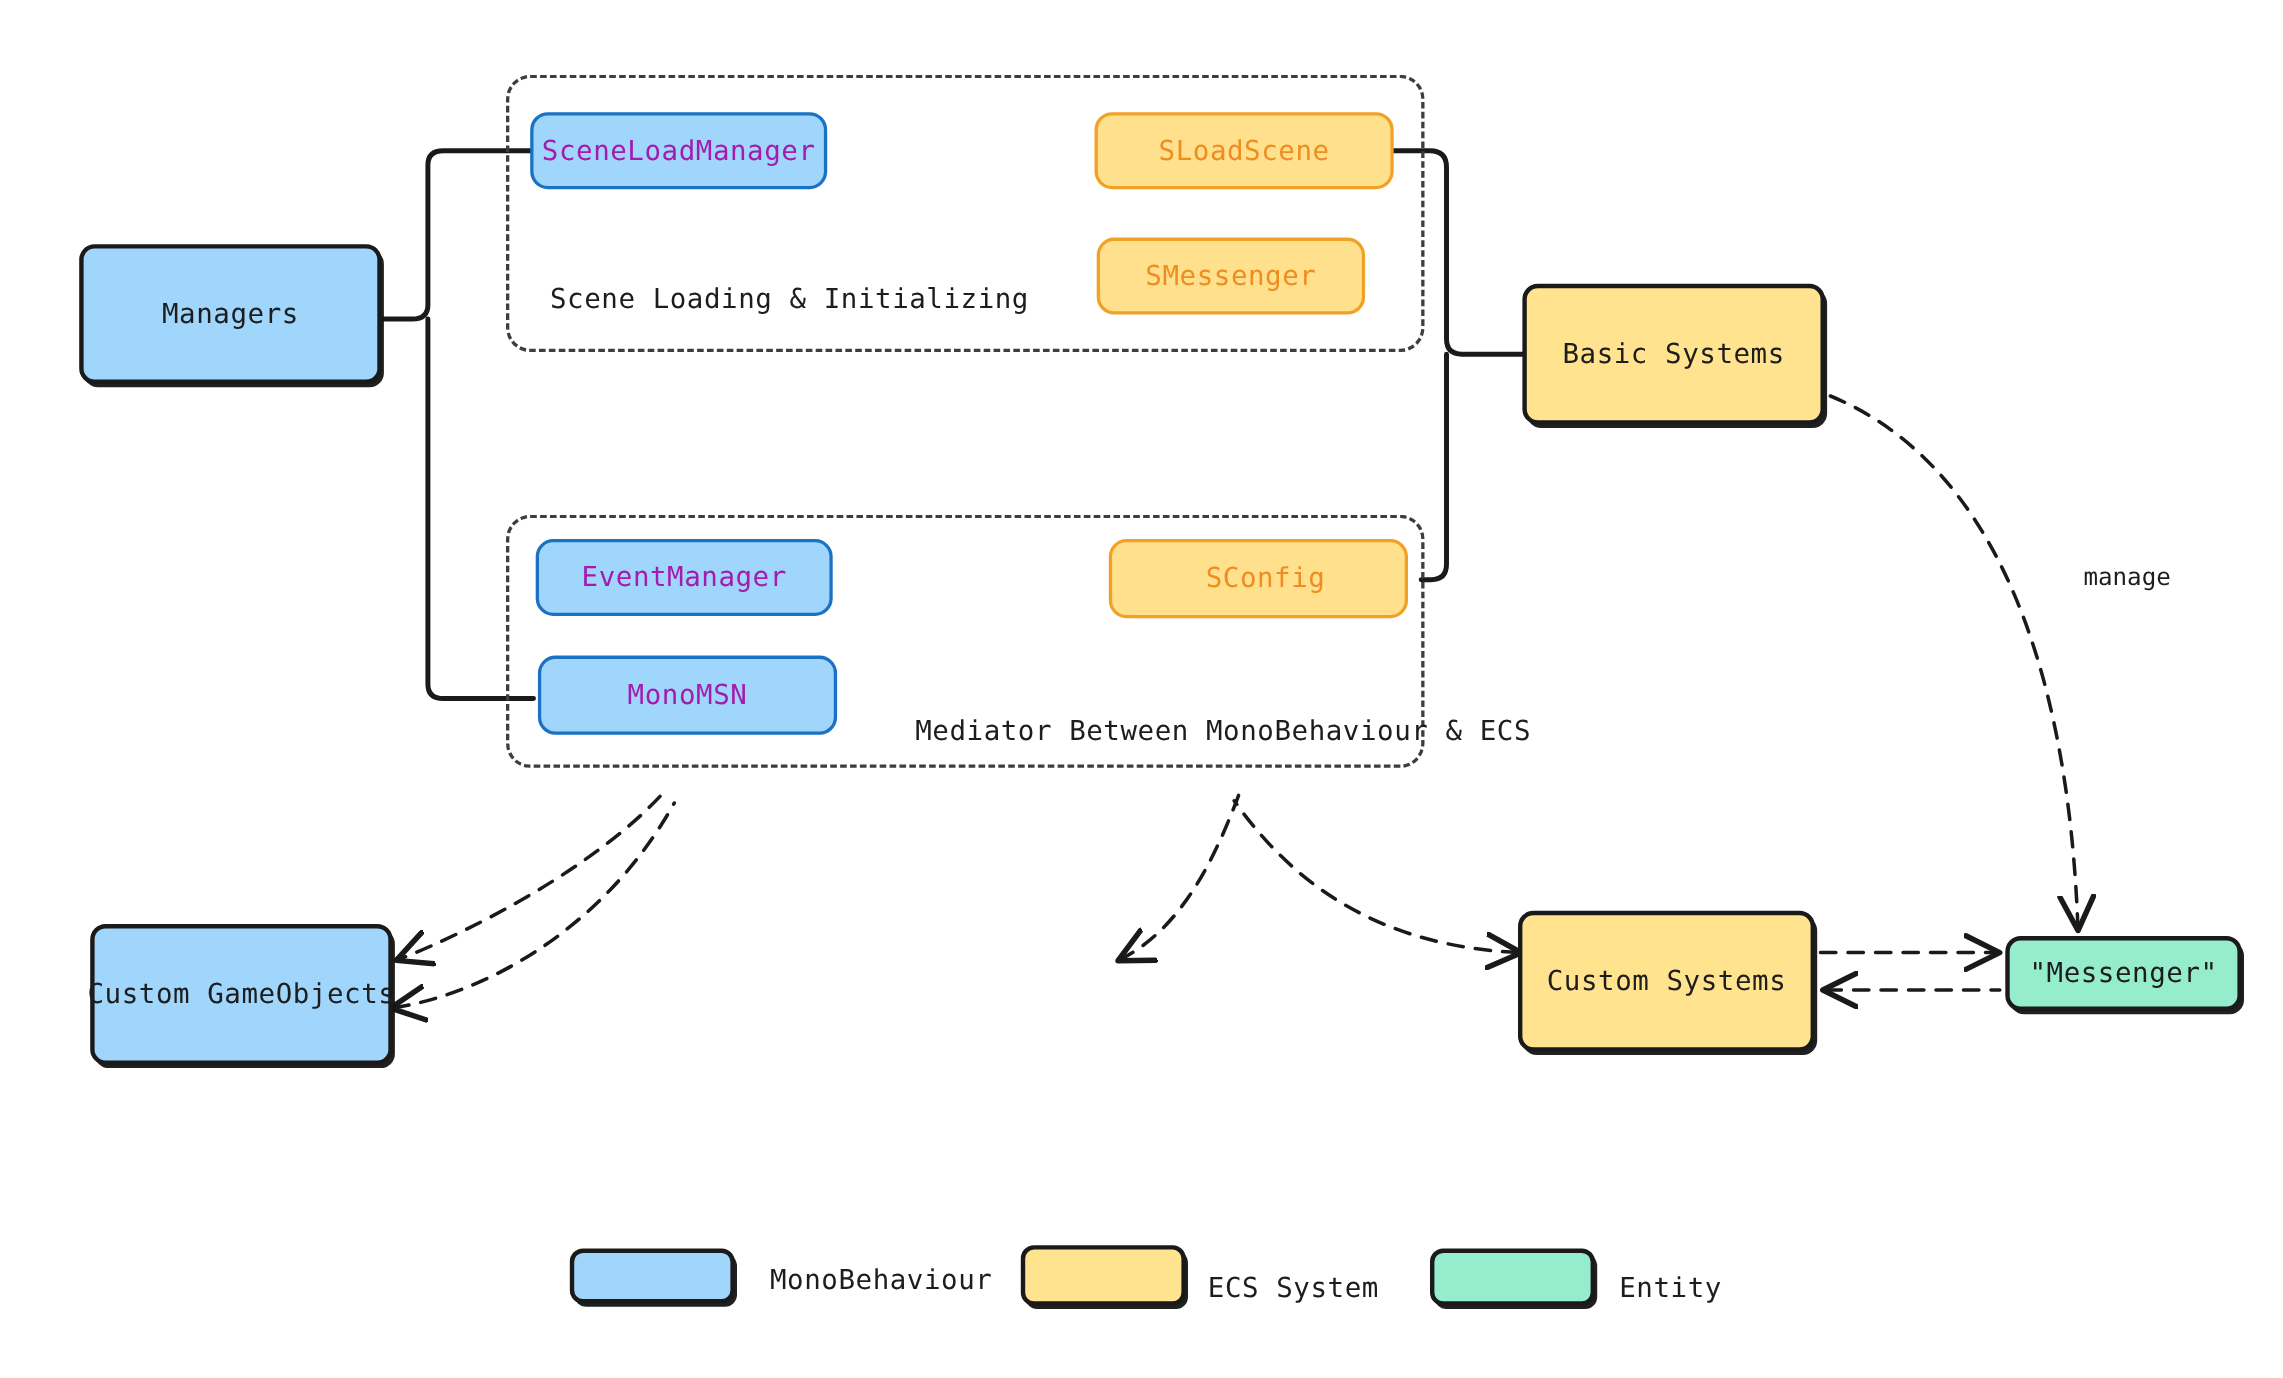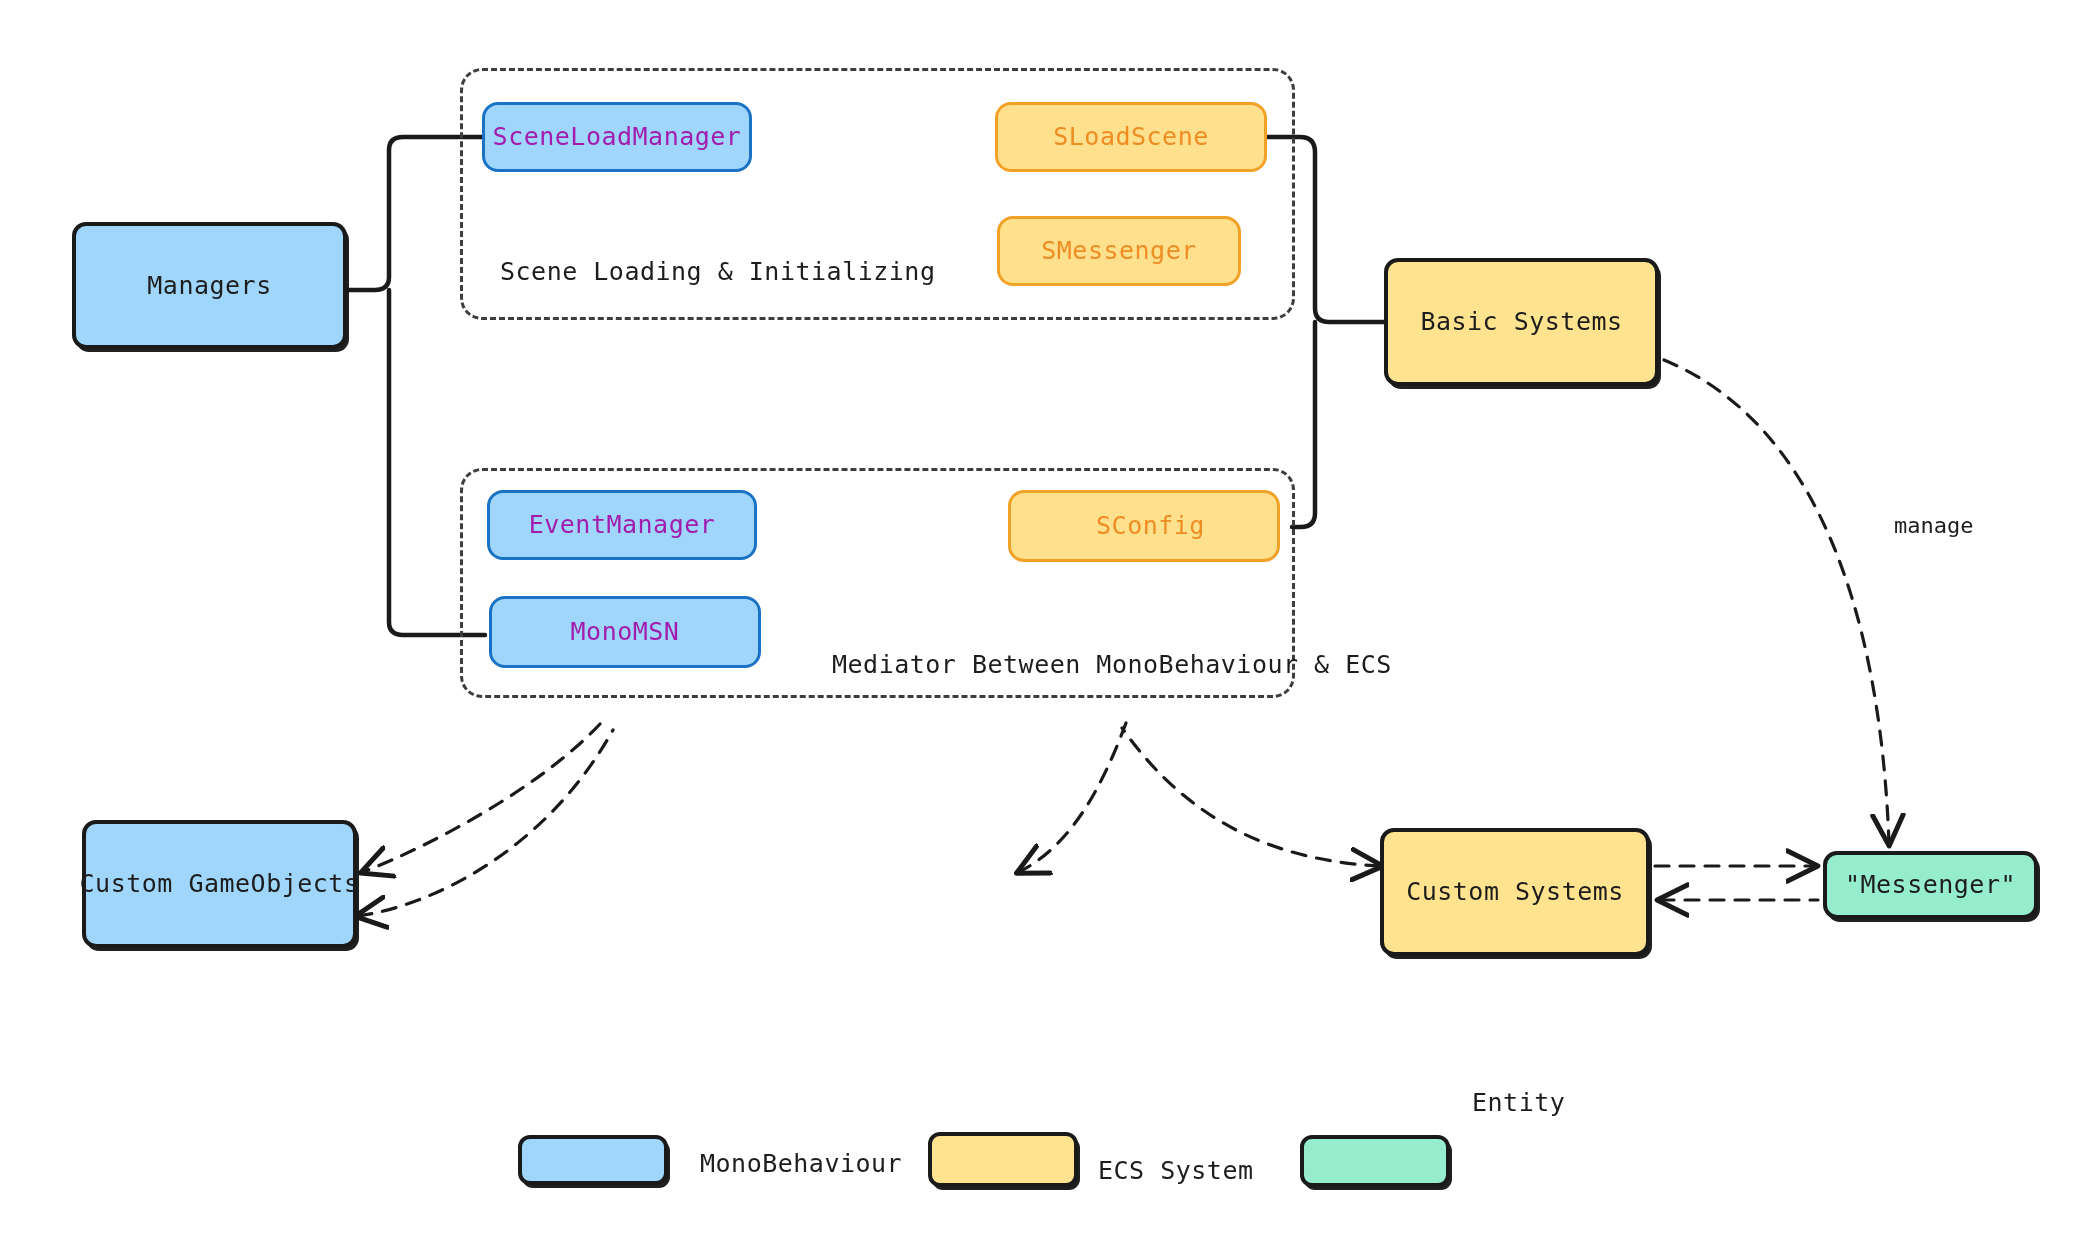--- a/index.html
+++ b/index.html
@@ -158,32 +158,32 @@
   <div class="node node-inner ecs" style="left:997px; top:216px; width:244px; height:70px;">SMessenger</div>
 
   <div class="node node-inner mono" style="left:487px; top:490px; width:270px; height:70px;">EventManager</div>
 
   <div class="node node-inner mono" style="left:489px; top:596px; width:272px; height:72px;">MonoMSN</div>
 
   <div class="node node-inner ecs" style="left:1008px; top:490px; width:272px; height:72px;padding-left:13px;">SConfig</div>
 
   <div class="node node-outer fill-blue" style="left:72px; top:222px; width:275px; height:127px;">Managers</div>
 
-  <div class="node node-outer fill-blue" style="left:82px; top:820px; width:275px; height:128px;">Custom GameObjects</div>
+  <div class="node node-outer fill-blue" style="left:82px; top:840px; width:275px; height:128px;">Custom GameObjects</div>
 
   <div class="node node-outer fill-yellow" style="left:1384px; top:258px; width:275px; height:128px;">Basic Systems</div>
 
   <div class="node node-outer fill-yellow" style="left:1380px; top:828px; width:270px; height:128px;">Custom Systems</div>
 
   <div class="node node-outer fill-green" style="left:1823px; top:851px; width:215px; height:68px;">"Messenger"</div>
 
   <div class="edge-label" style="left:1850px; top:513px;">manage</div>
 
   <div class="legend-swatch fill-blue" style="left:518px; top:1135px; width:150px; height:50px;"></div>
   <div class="legend-label" style="left:700px; top:1149px;">MonoBehaviour</div>
 
   <div class="legend-swatch fill-yellow" style="left:928px; top:1132px; width:150px; height:55px;"></div>
   <div class="legend-label" style="left:1098px; top:1156px;">ECS System</div>
 
   <div class="legend-swatch fill-green" style="left:1300px; top:1135px; width:150px; height:52px;"></div>
-  <div class="legend-label" style="left:1472px; top:1088px;text-align:right;">Entity</div>
+  <div class="legend-label" style="left:1472px; top:1156px;text-align:right;">Entity</div>
 
 </div>
 
 </body></html>

